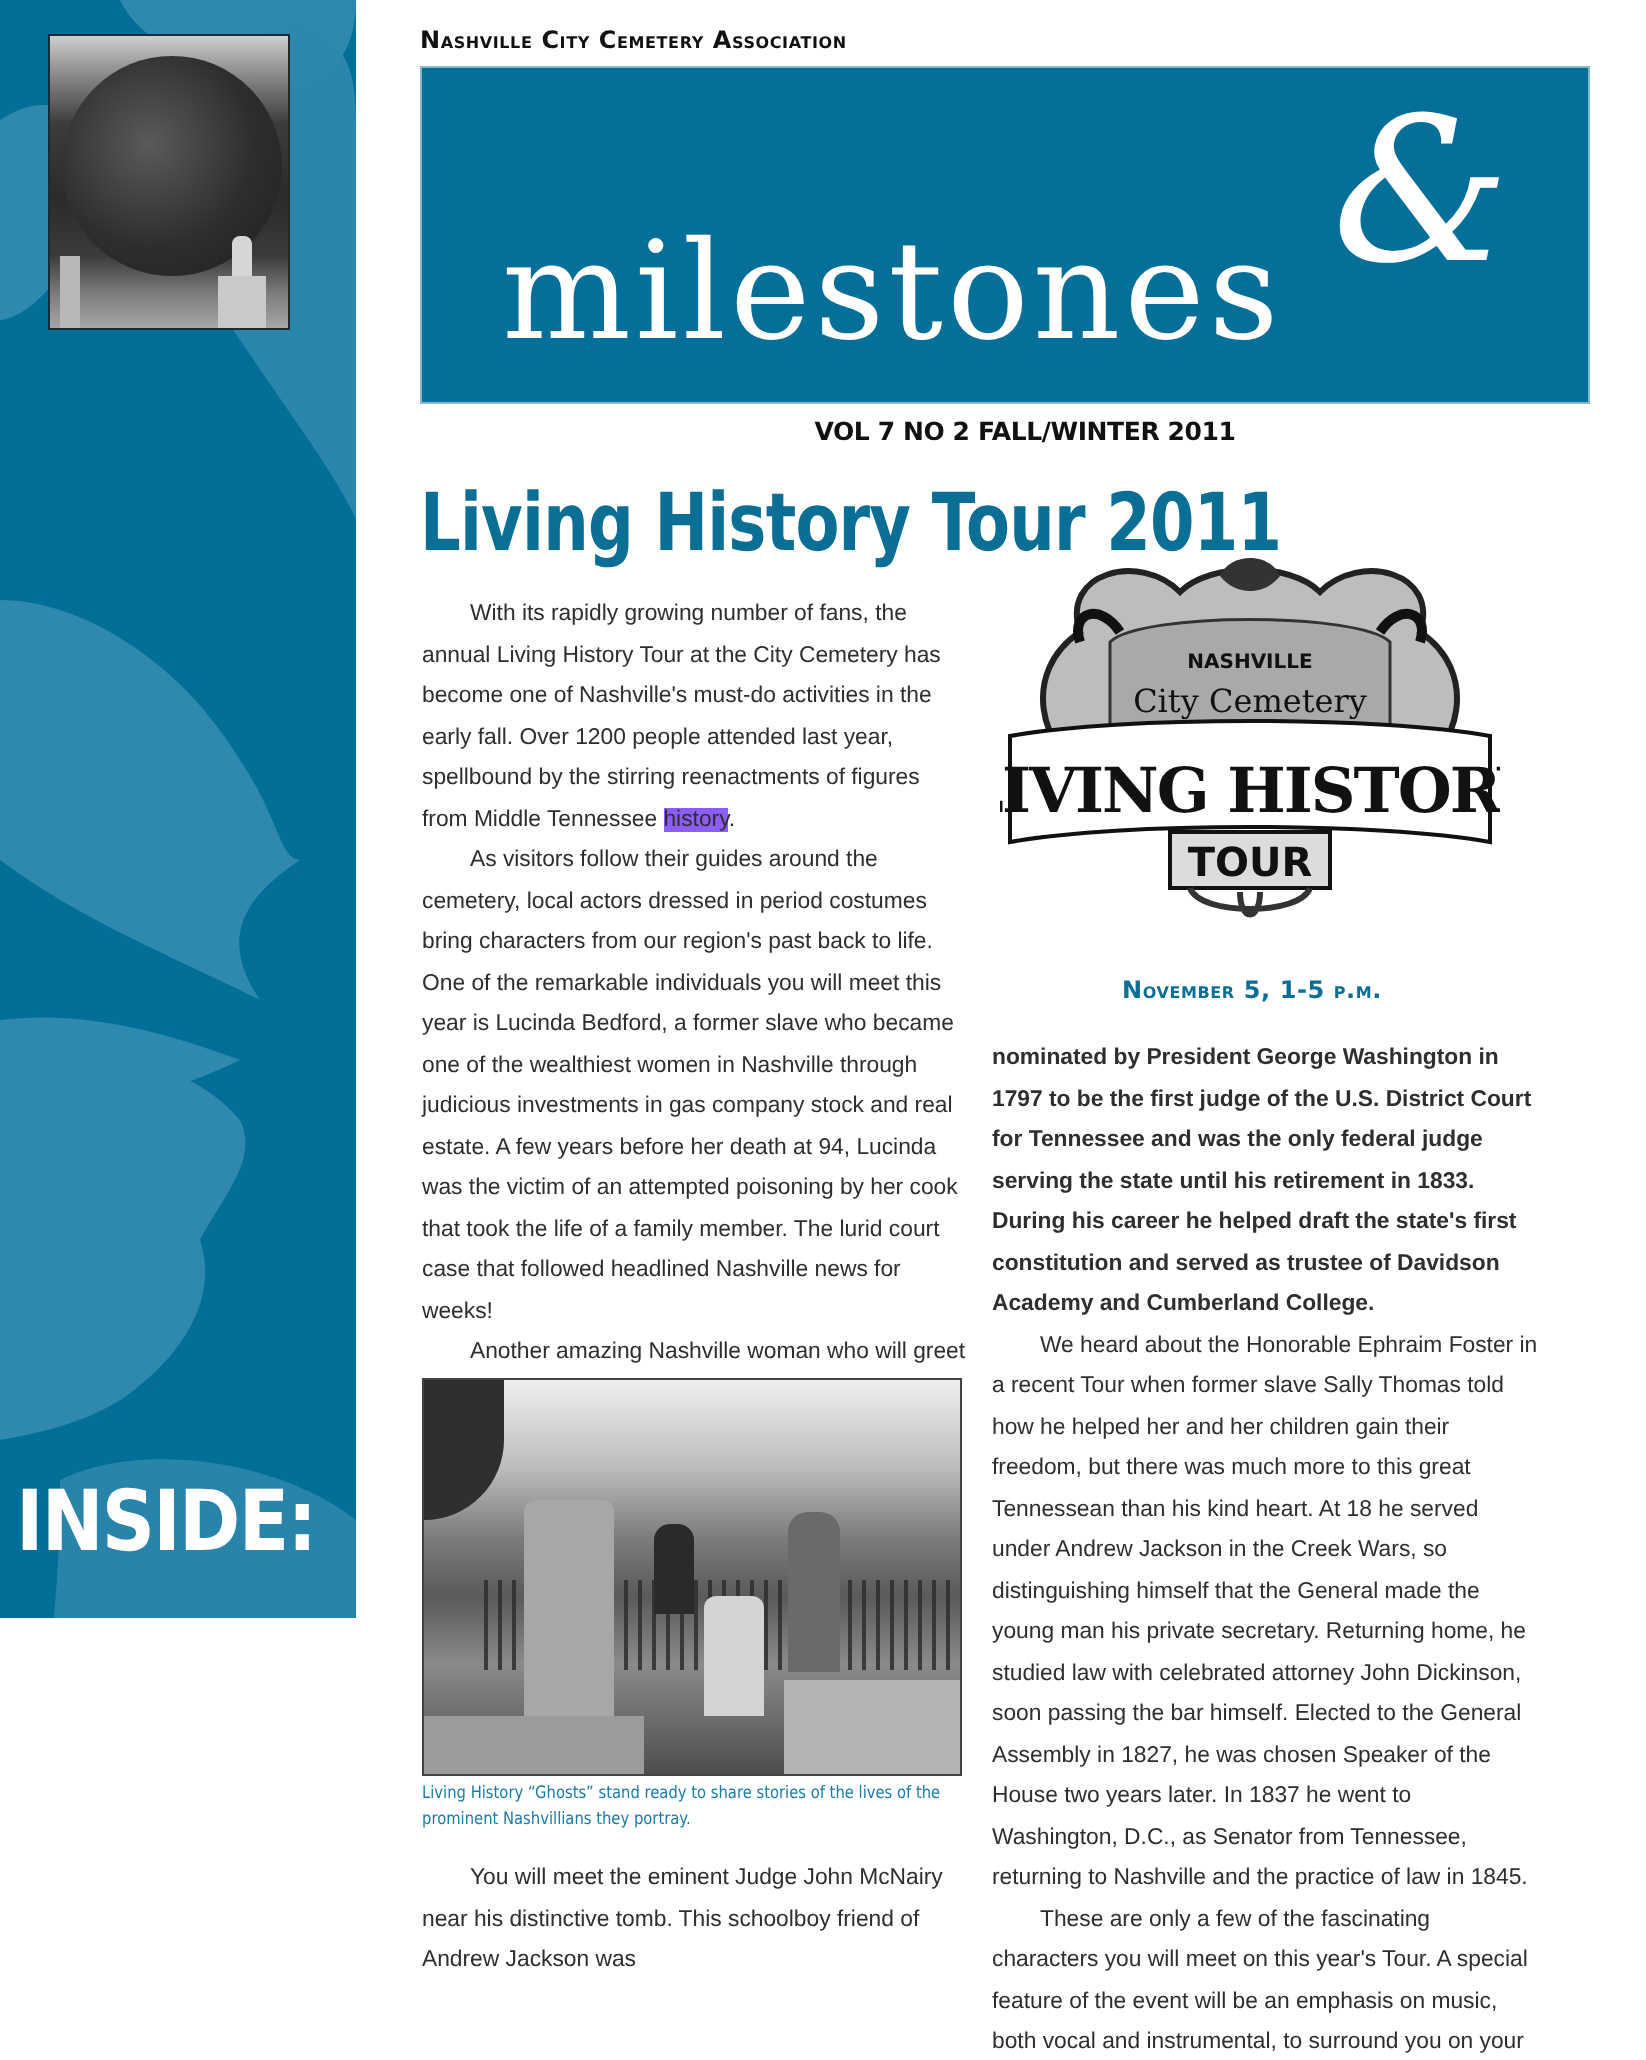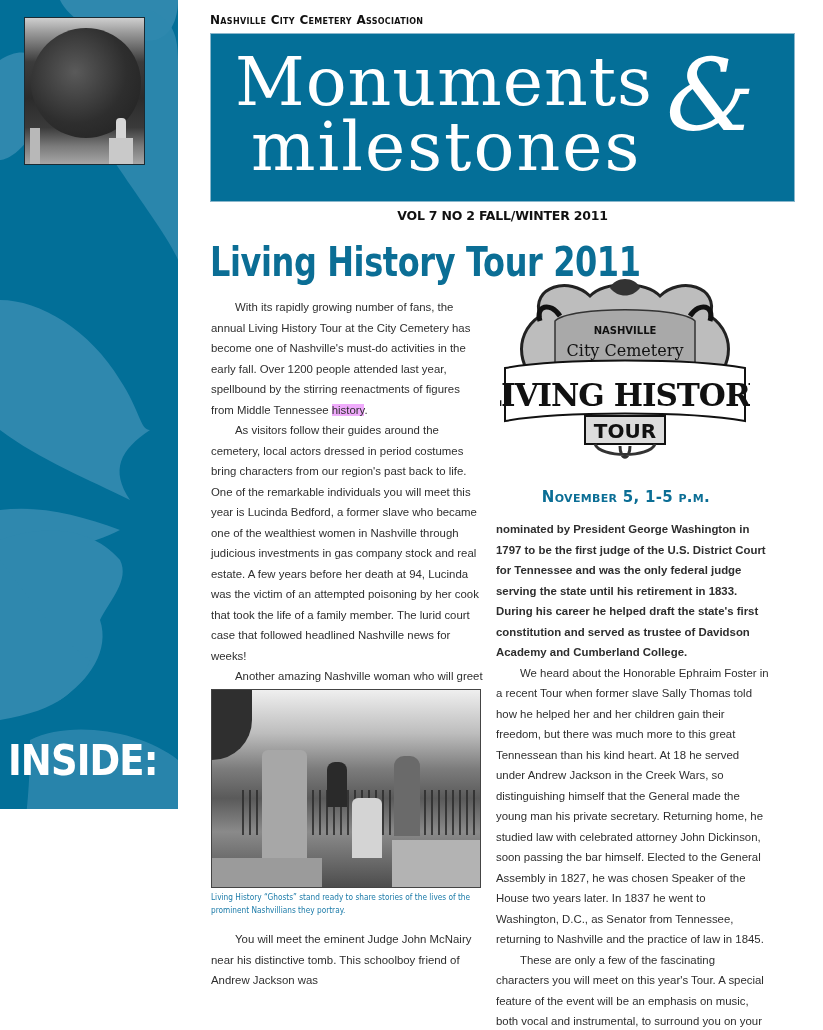--- a/index.html
+++ b/index.html
@@ -52,40 +52,40 @@
     }
     .mast-amp {
       position: absolute; left: 455px; top: 12px; color: #ffffff;
       font-family: "DejaVu Serif", serif; font-size: 100px; line-height: 100px; font-style: italic;
     }
     .mast-line2 {
       position: absolute; left: 40px; top: 79px; color: #ffffff;
       font-family: "DejaVu Serif", serif; font-size: 68px; line-height: 68px; letter-spacing: 2px;
     }
     .issue {
-      position: absolute; left: 210px; top: 208px; width: 585px; text-align: center;
+      position: absolute; left: 220px; top: 208px; width: 585px; text-align: center;
       font-family: "DejaVu Sans", sans-serif; font-weight: bold; font-size: 12.5px; color: #111;
       letter-spacing: -0.2px;
     }
 
     
     .headline {
       position: absolute; left: 210px; top: 236px; color: #0b6e95;
       font-family: "DejaVu Sans", sans-serif; font-size: 40px; line-height: 52px;
       transform: scaleX(0.80); transform-origin: left; white-space: nowrap; letter-spacing: -0.5px;
     }
 
     
     .col { position: absolute; font-size: 11.4px; line-height: 20.5px; color: #2e2e2e; font-family: "Liberation Sans", sans-serif; }
     .col p { text-indent: 24px; }
     .col p.noindent { text-indent: 0; font-weight: bold; }
     .col-left-top { left: 211px; top: 297px; width: 272px; }
     .col-left-bottom { left: 211px; top: 929px; width: 272px; }
     .col-right { left: 496px; top: 519px; width: 275px; }
-    .hl { background: #f0abfc; }
+    .hl { background: #8b5cf6; }
 
     
     .ghost-photo {
       position: absolute; left: 211px; top: 689px; width: 270px; height: 199px;
       border: 1px solid #444; overflow: hidden;
       background: linear-gradient(180deg, #efefef 0%, #bdbdbd 22%, #7c7c7c 40%, #5a5a5a 55%, #8a8a8a 72%, #6c6c6c 86%, #4d4d4d 100%);
     }
     .ghost-photo .tree { position: absolute; left: 0; top: 0; width: 40px; height: 70px; background: #2f2f2f; border-radius: 0 0 40px 0; }
     .ghost-photo .fence { position: absolute; left: 30px; top: 100px; width: 240px; height: 45px;
       background: repeating-linear-gradient(90deg, #2d2d2d 0 2px, transparent 2px 7px); opacity: 0.85; }
@@ -98,21 +98,21 @@
     .caption {
       position: absolute; left: 211px; top: 891px; width: 272px; color: #1a7aa8;
       font-family: "DejaVu Sans", sans-serif; font-size: 8.6px; line-height: 13px;
       transform: scaleX(0.86); transform-origin: left; width: 316px;
     }
 
     
     .tour-logo { position: absolute; left: 500px; top: 276px; width: 250px; height: 190px; }
     .tour-date {
       position: absolute; left: 496px; top: 488px; width: 260px; text-align: center; color: #0b6e95;
-      font-family: "DejaVu Sans", sans-serif; font-weight: bold; font-size: 15px; letter-spacing: 0.3px;
+      font-family: "DejaVu Sans", sans-serif; font-weight: bold; font-size: 12px; letter-spacing: 0.3px;
       font-variant: small-caps;
     }
   </style>
 </head>
 <body>
 
 <div class="sidebar">
   <svg class="swirl" viewBox="0 0 178 1030" preserveAspectRatio="none">
     <path d="M60 0 C70 20, 90 30, 140 40 C170 45, 178 20, 178 0 Z" fill="#2f88ae"></path>
     <path d="M0 60 C30 40, 60 60, 40 120 C20 160, 0 160, 0 160 Z" fill="#2f88ae"></path>
@@ -133,21 +133,20 @@
   </div>
 
   <div class="inside-title">INSIDE:</div>
 
   <div class="toc">
   </div>
 </div>
 
 <div class="assoc">Nashville City Cemetery Association</div>
 <div class="masthead">
-  <div class="mast-line1">Monuments</div>
   <div class="mast-amp">&amp;</div>
   <div class="mast-line2">milestones</div>
 </div>
 <div class="issue">VOL 7 NO 2 FALL/WINTER 2011</div>
 
 <h1 class="headline">Living History Tour 2011</h1>
 
 <div class="col col-left-top">
   <p><span>With its rapidly growing number of fans, the annual Living History Tour at the City Cemetery has become one of Nashville's must-do activities in the early fall. Over 1200 people attended last year, spellbound by the stirring reenactments of figures from Middle Tennessee </span><span class="hl">history</span><span>.</span></p>
   <p>As visitors follow their guides around the cemetery, local actors dressed in period costumes bring characters from our region's past back to life. One of the remarkable individuals you will meet this year is Lucinda Bedford, a former slave who became one of the wealthiest women in Nashville through judicious investments in gas company stock and real estate. A few years before her death at 94, Lucinda was the victim of an attempted poisoning by her cook that took the life of a family member. The lurid court case that followed headlined Nashville news for weeks!</p>

